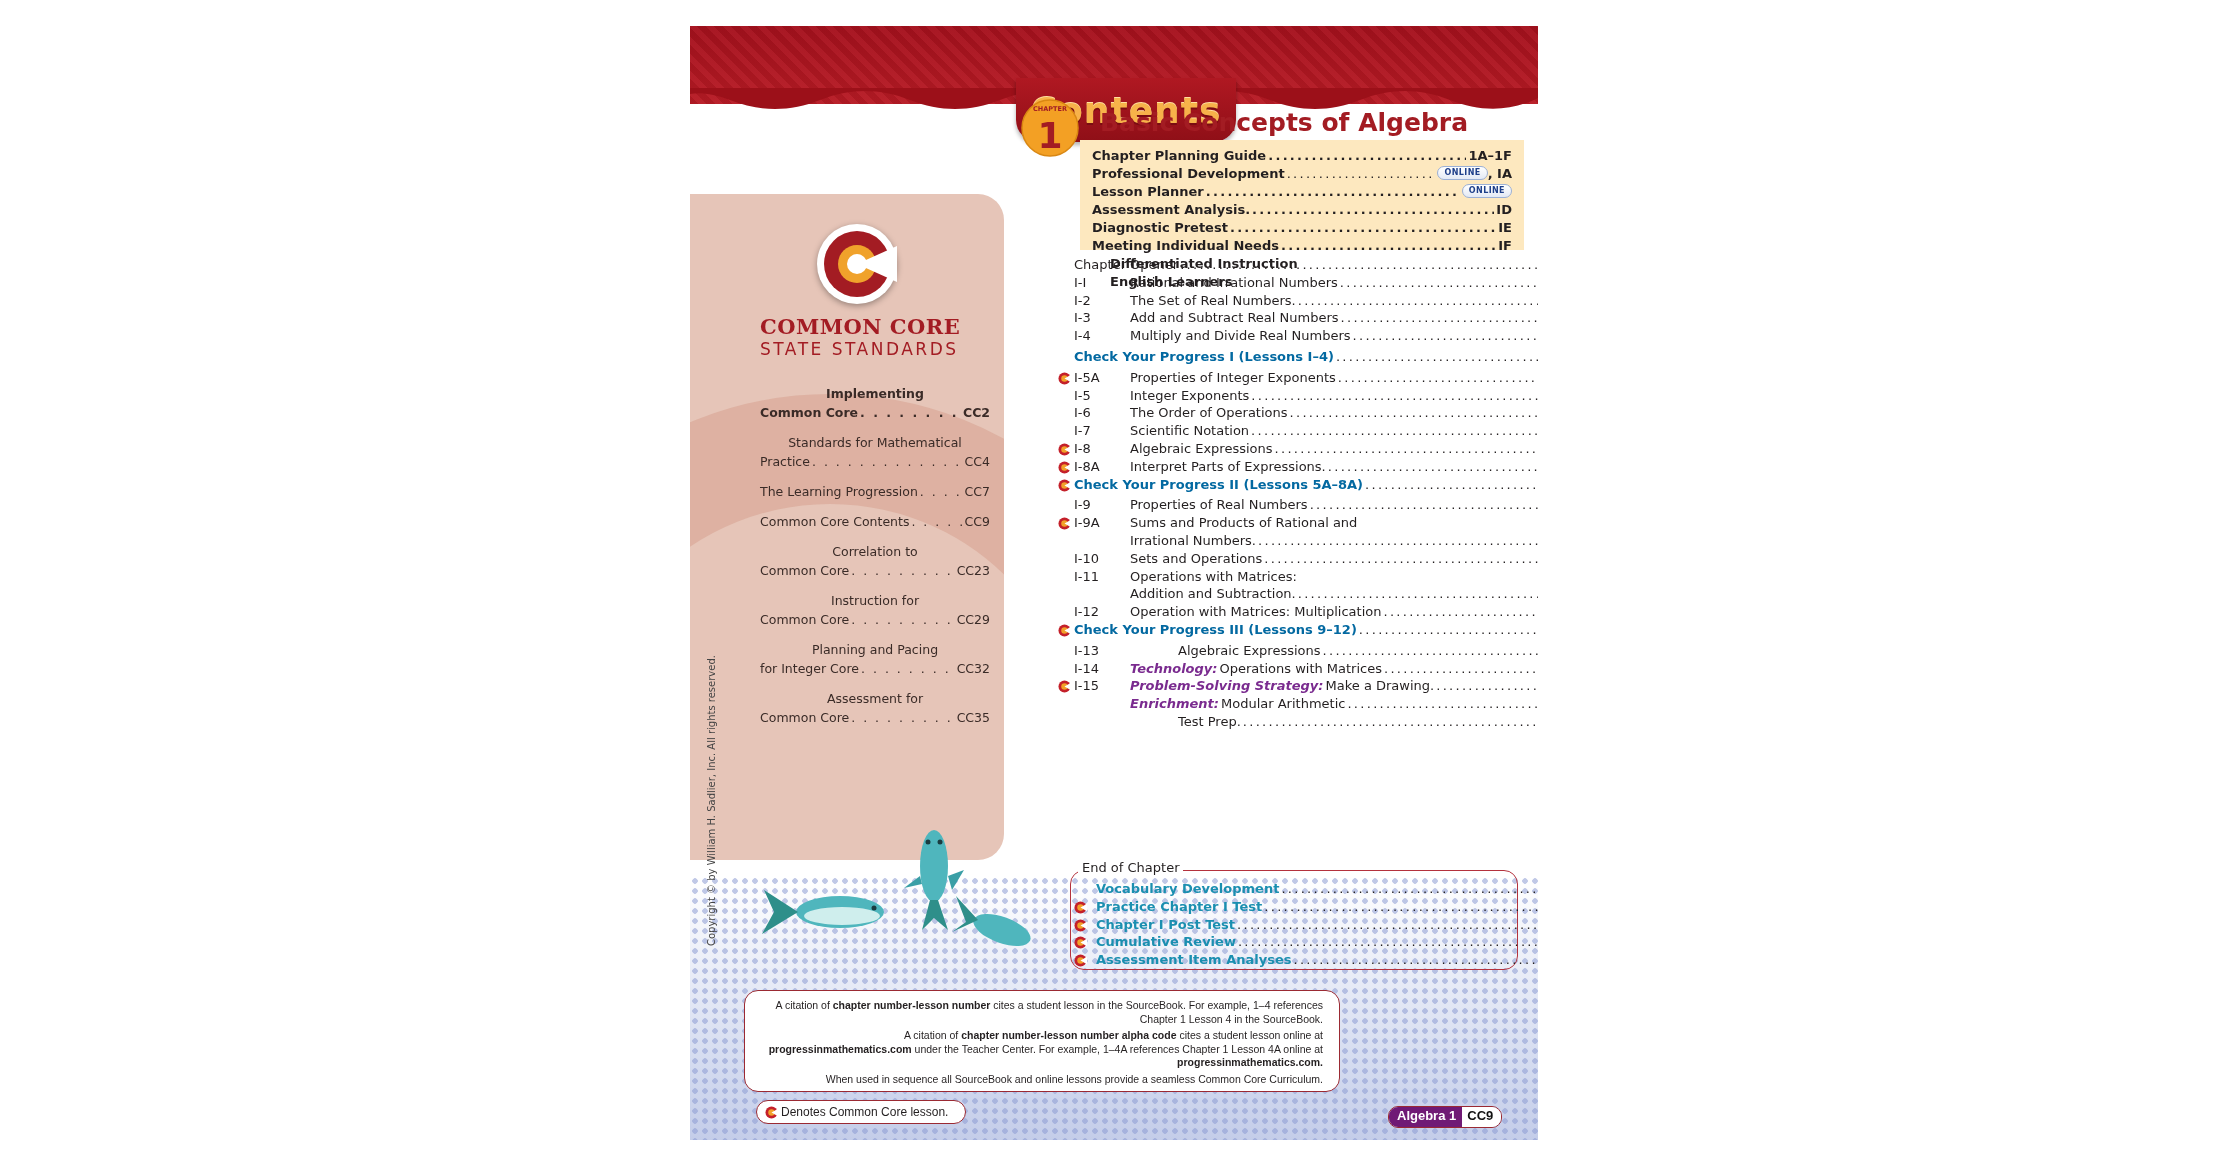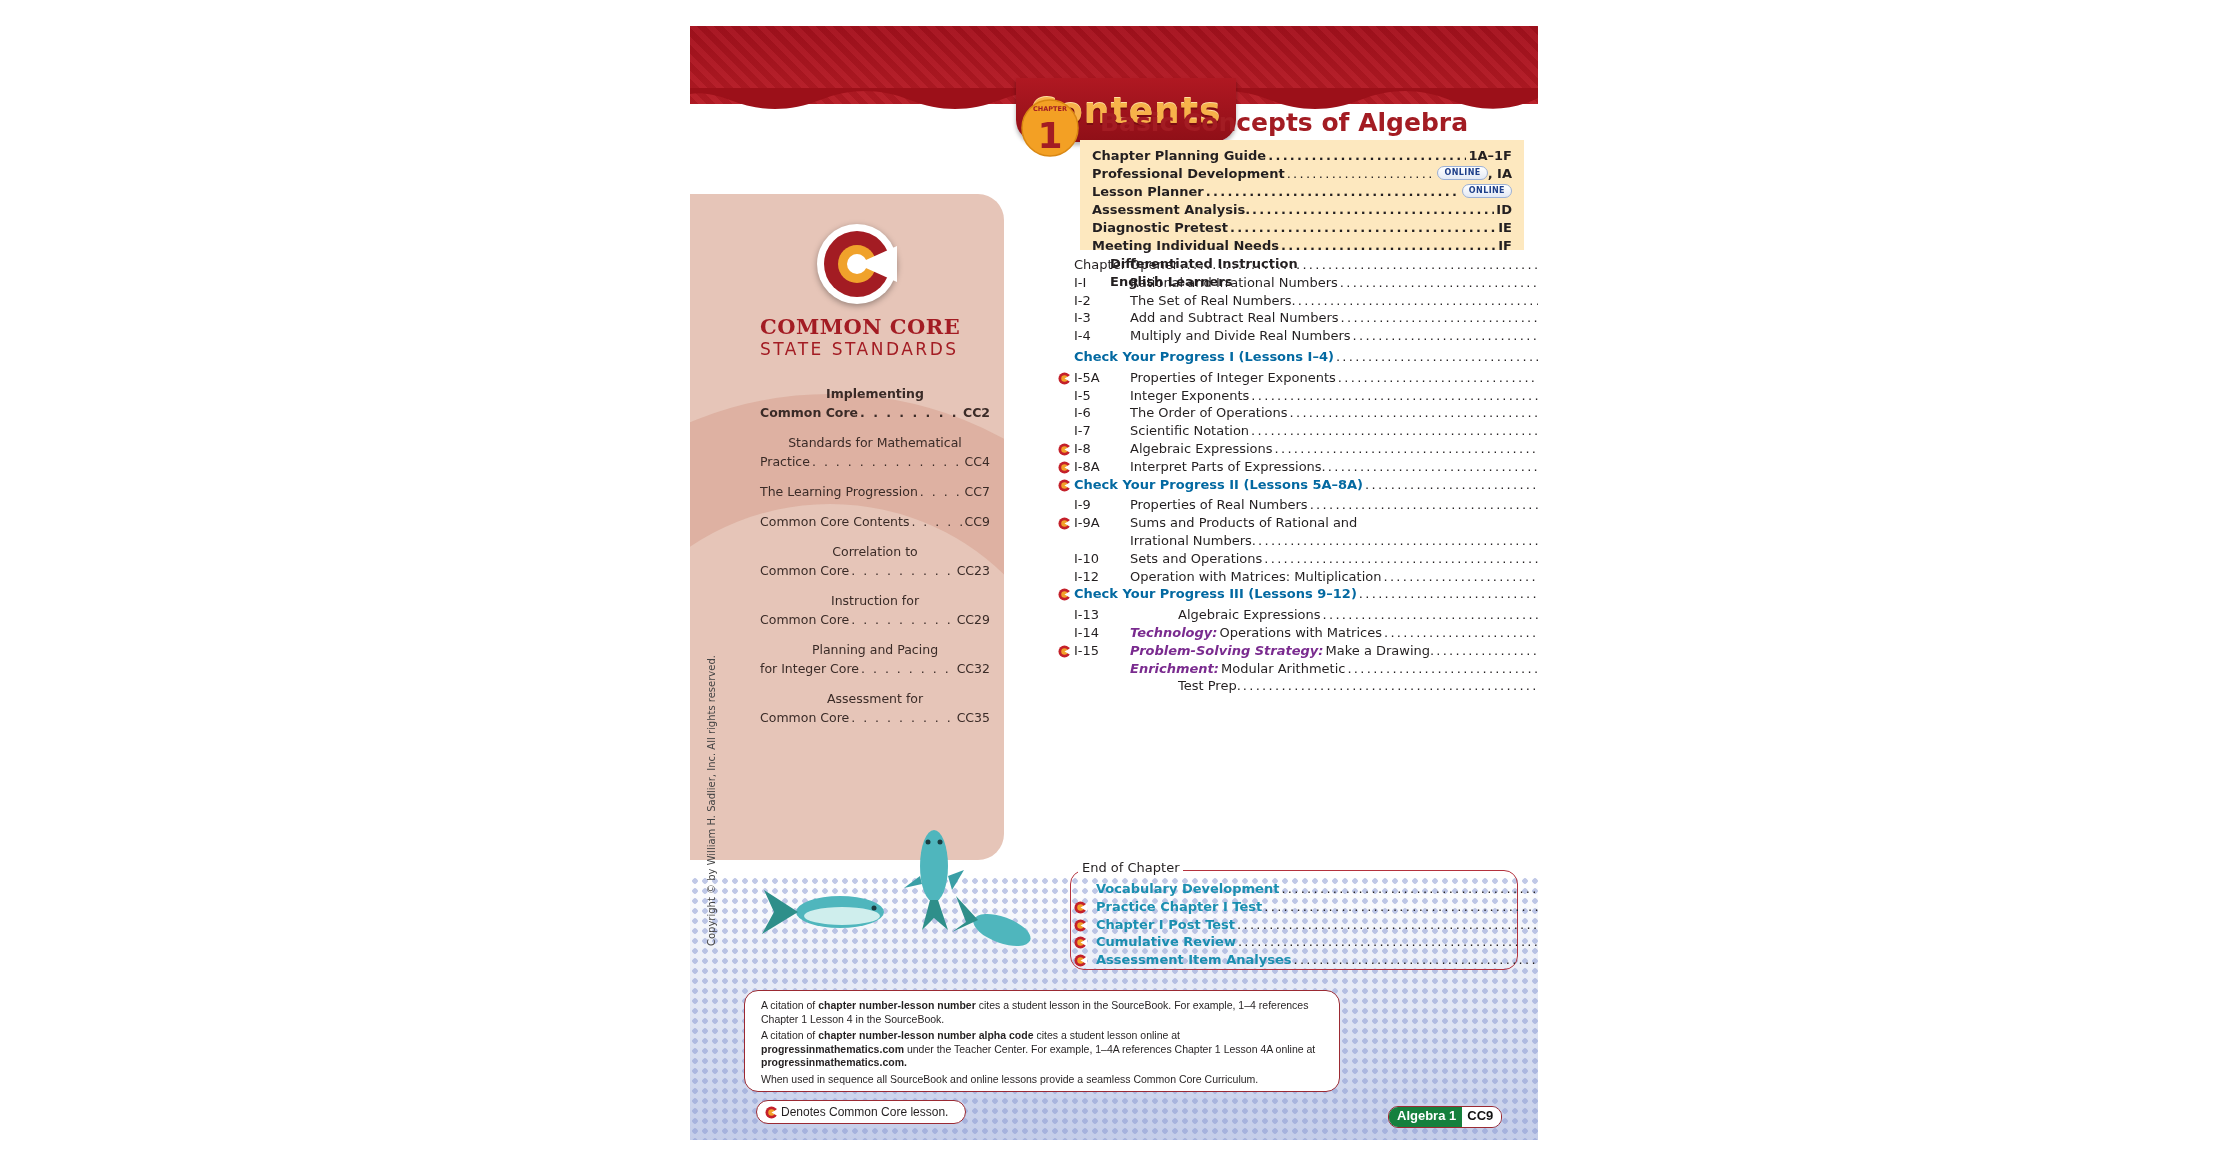--- a/index.html
+++ b/index.html
@@ -80,26 +80,26 @@
   .tl .kw { color:#7a2b8f; font-weight:bold; font-style:italic; margin-right:2px; }
   .tl.gap { margin-top:3px; }
 
   .eoc { position:absolute; left:380px; top:844px; width:446px; height:98px; border:1.5px solid #b4323d; border-radius:14px; }
   .eoc-legend { position:absolute; left:388px; top:834px; background:#fff; padding:0 4px; font-size:13px; }
   .eoc-list { position:absolute; left:386px; top:854px; width:432px; font-size:13px; color:#1b8fb0; font-weight:bold; }
   .eoc-list .tl { padding-left:14px; }
 
   .note-box { position:absolute; left:54px; top:964px; width:596px; height:102px; background:#fff; border:1.5px solid #9b2a33;
     border-radius:14px; padding:8px 16px; box-sizing:border-box; font-family:"Liberation Sans", sans-serif; font-size:10.5px; line-height:13.5px; }
-  .note-box p { margin:0 0 3px 0; }
+  .note-box p { margin:0 0 3px 0;text-align:right; }
   .legend-pill { position:absolute; left:54px; top:1074px; width:210px; height:24px; background:#fff; border:1.5px solid #9b2a33;
     border-radius:12px; display:flex; align-items:center; padding-left:8px; box-sizing:border-box; font-family:"Liberation Sans", sans-serif; font-size:12px;margin-left:12px; }
   .legend-pill .cc { width:13px; height:13px; margin-right:3px; }
   .folio { position:absolute; left:698px; top:1080px; height:20px; display:flex; border-radius:10px; overflow:hidden; border:1.5px solid #9b2a33; }
-  .folio .a { background:#15803d; color:#fff; font-weight:bold; font-size:13px; padding:1px 6px 0 8px; font-family:"Liberation Sans", sans-serif; }
+  .folio .a { background:#701a75; color:#fff; font-weight:bold; font-size:13px; padding:1px 6px 0 8px; font-family:"Liberation Sans", sans-serif; }
   .folio .b { background:#fff; color:#111; font-weight:bold; font-size:13px; padding:1px 8px 0 5px; font-family:"Liberation Sans", sans-serif; }
 </style>
 </head>
 <body>
 
 <div class="page">
 
   <div class="banner"></div>
   <svg class="banner-wave" viewBox="0 0 848 30" preserveAspectRatio="none">
     <path d="M0,0 L848,0 L848,10 C820,24 790,24 760,12 C730,0 700,0 670,12 C640,24 610,24 580,12 C550,0 520,0 490,12 C460,24 430,24 400,12 C370,0 340,0 310,12 C280,24 250,24 220,12 C190,0 160,0 130,12 C100,24 70,24 40,12 C25,6 10,4 0,6 Z" fill="#9c1019"></path>
@@ -394,20 +394,30 @@
       </div>
     </div>
     <div class="tl">
         <span class="num">I-10</span>
         <div class="body">
           <span class="lbl">Sets and Operations</span>
           <span class="dots"></span>
         </div>
       </div>
     <div class="tl">
+        <span class="num">I-11</span>
+      <div style="flex:1">
+        <div class="lbl">Operations with Matrices:</div>
+        <div class="body">
+            <span class="lbl">Addition and Subtraction.</span>
+            <span class="dots"></span>
+          </div>
+      </div>
+    </div>
+    <div class="tl">
         <span class="num">I-12</span>
         <div class="body">
           <span class="lbl">Operation with Matrices: Multiplication</span>
           <span class="dots"></span>
         </div>
       </div>
 
     <div class="tl progress">
       <svg class="cc" viewBox="0 0 14 14">
           <circle cx="7" cy="7" r="6.5" fill="#c4202a"></circle>

